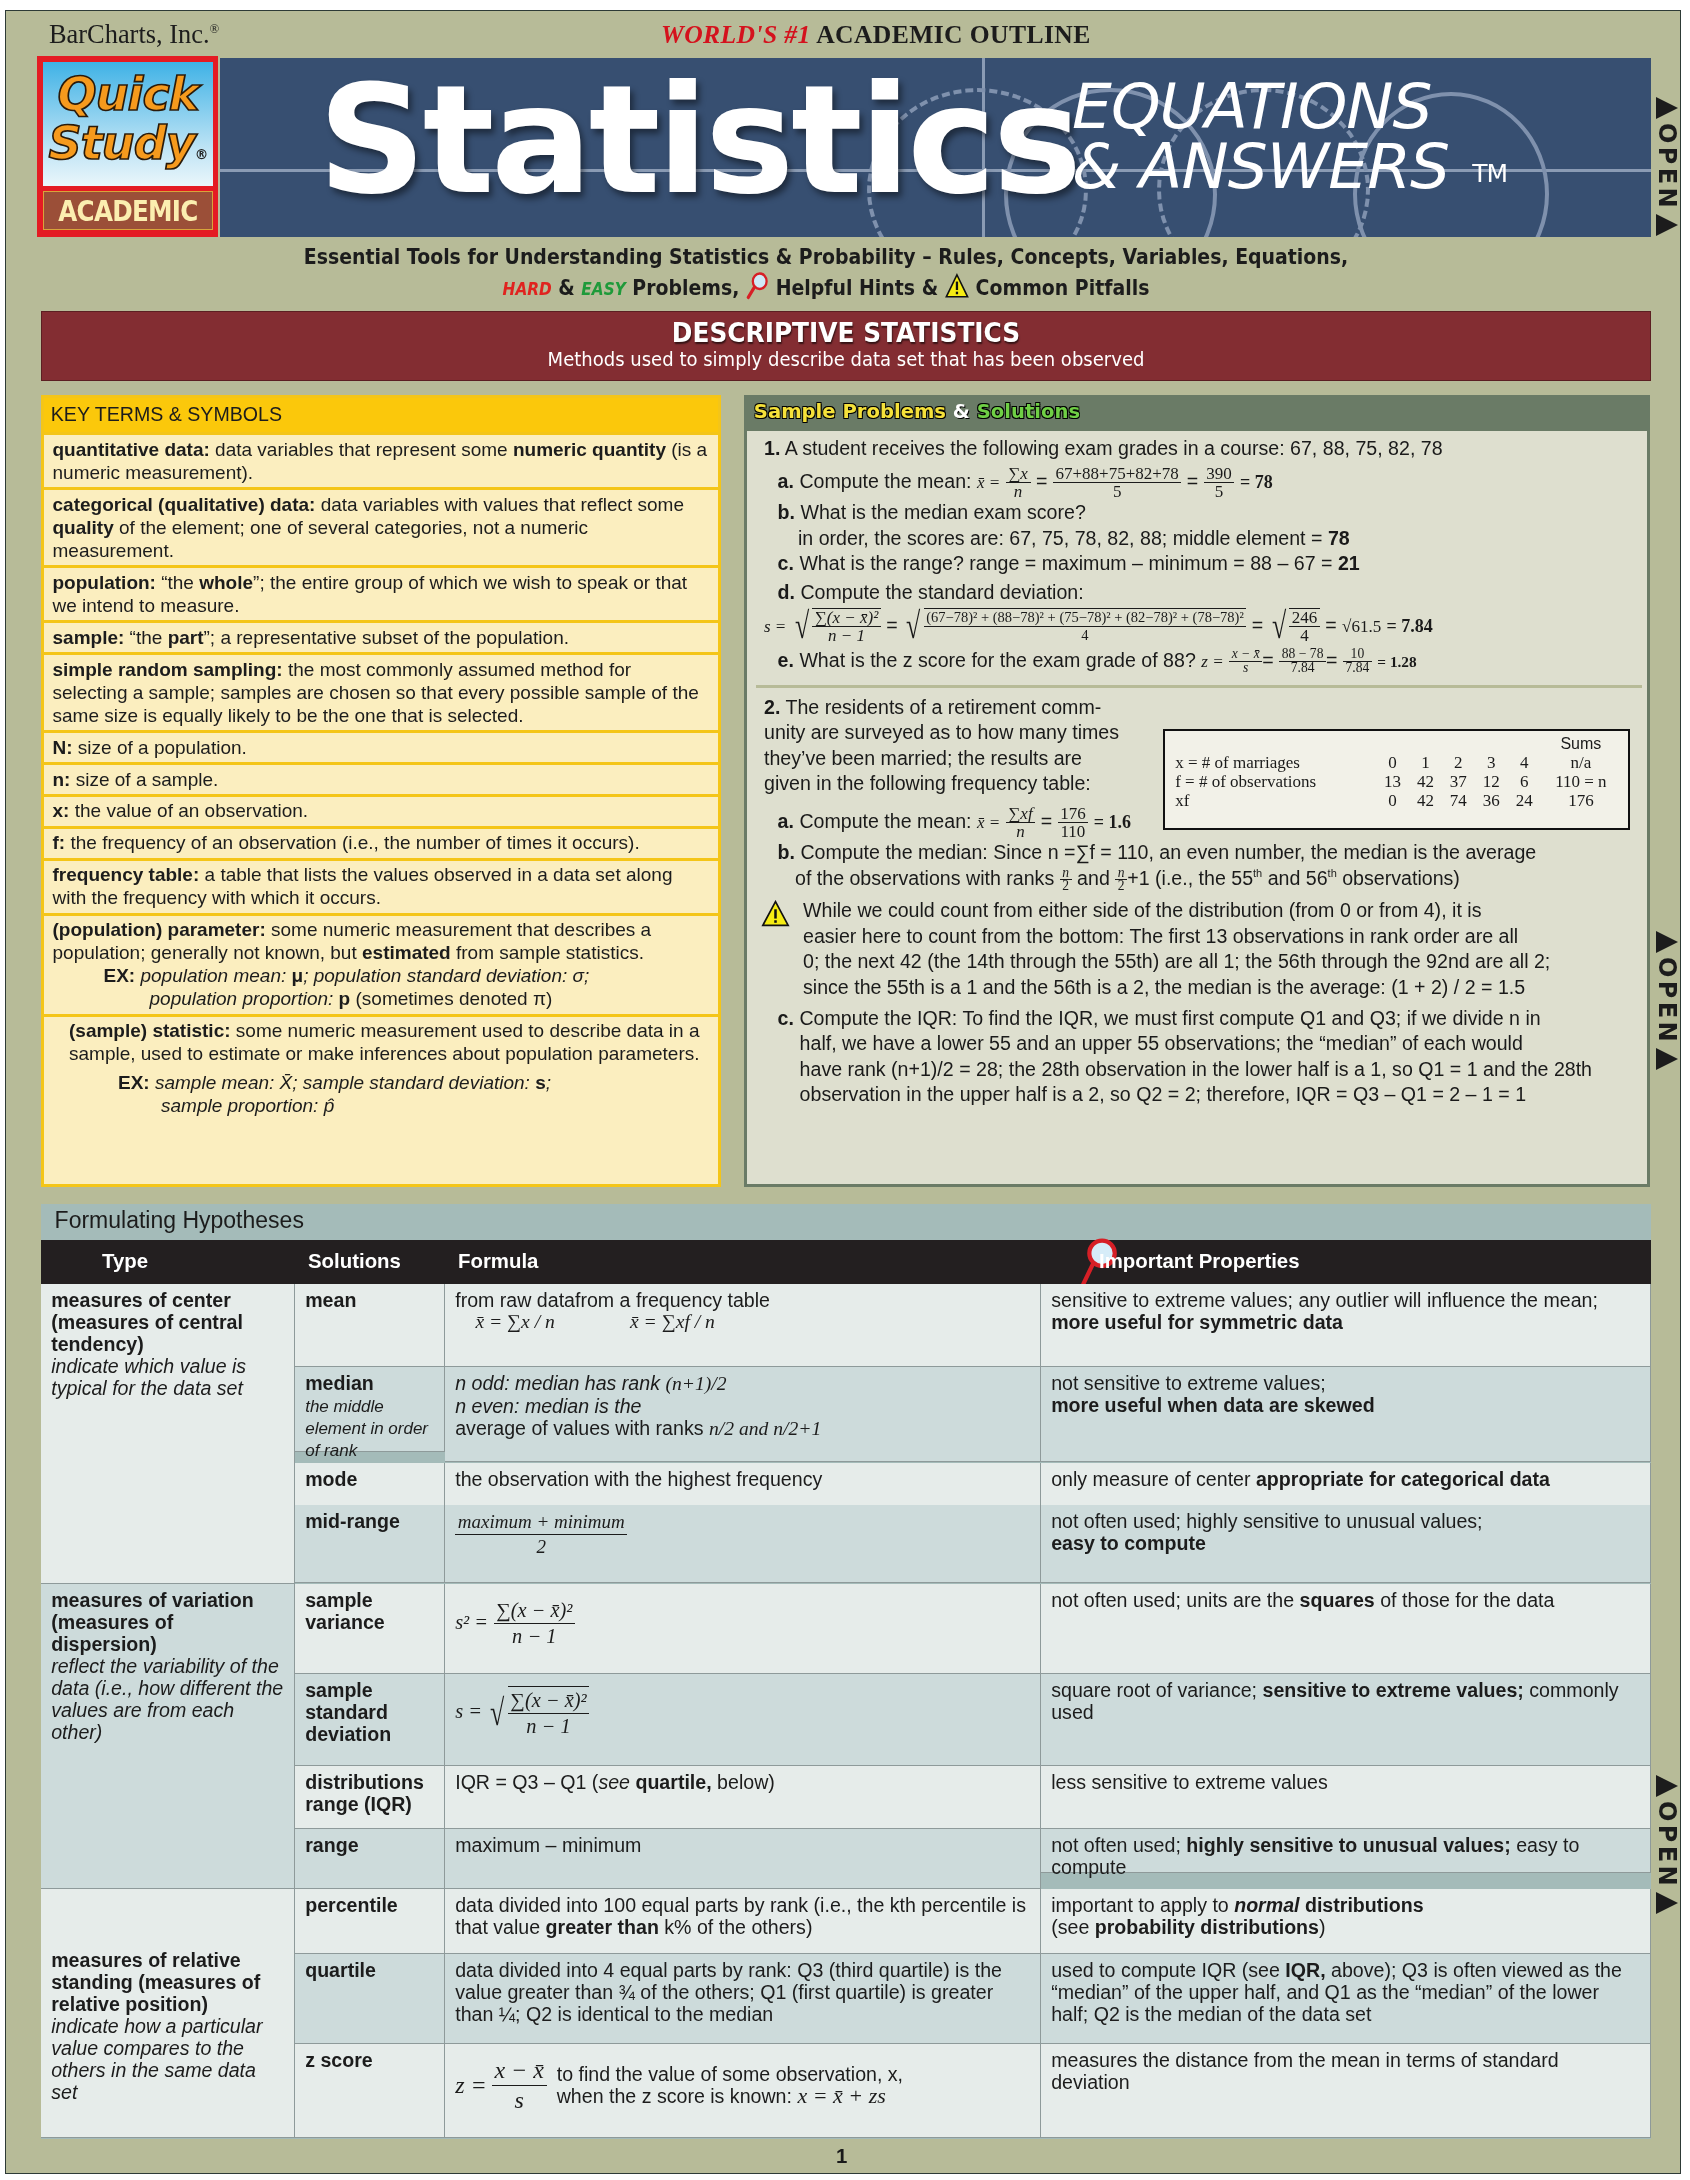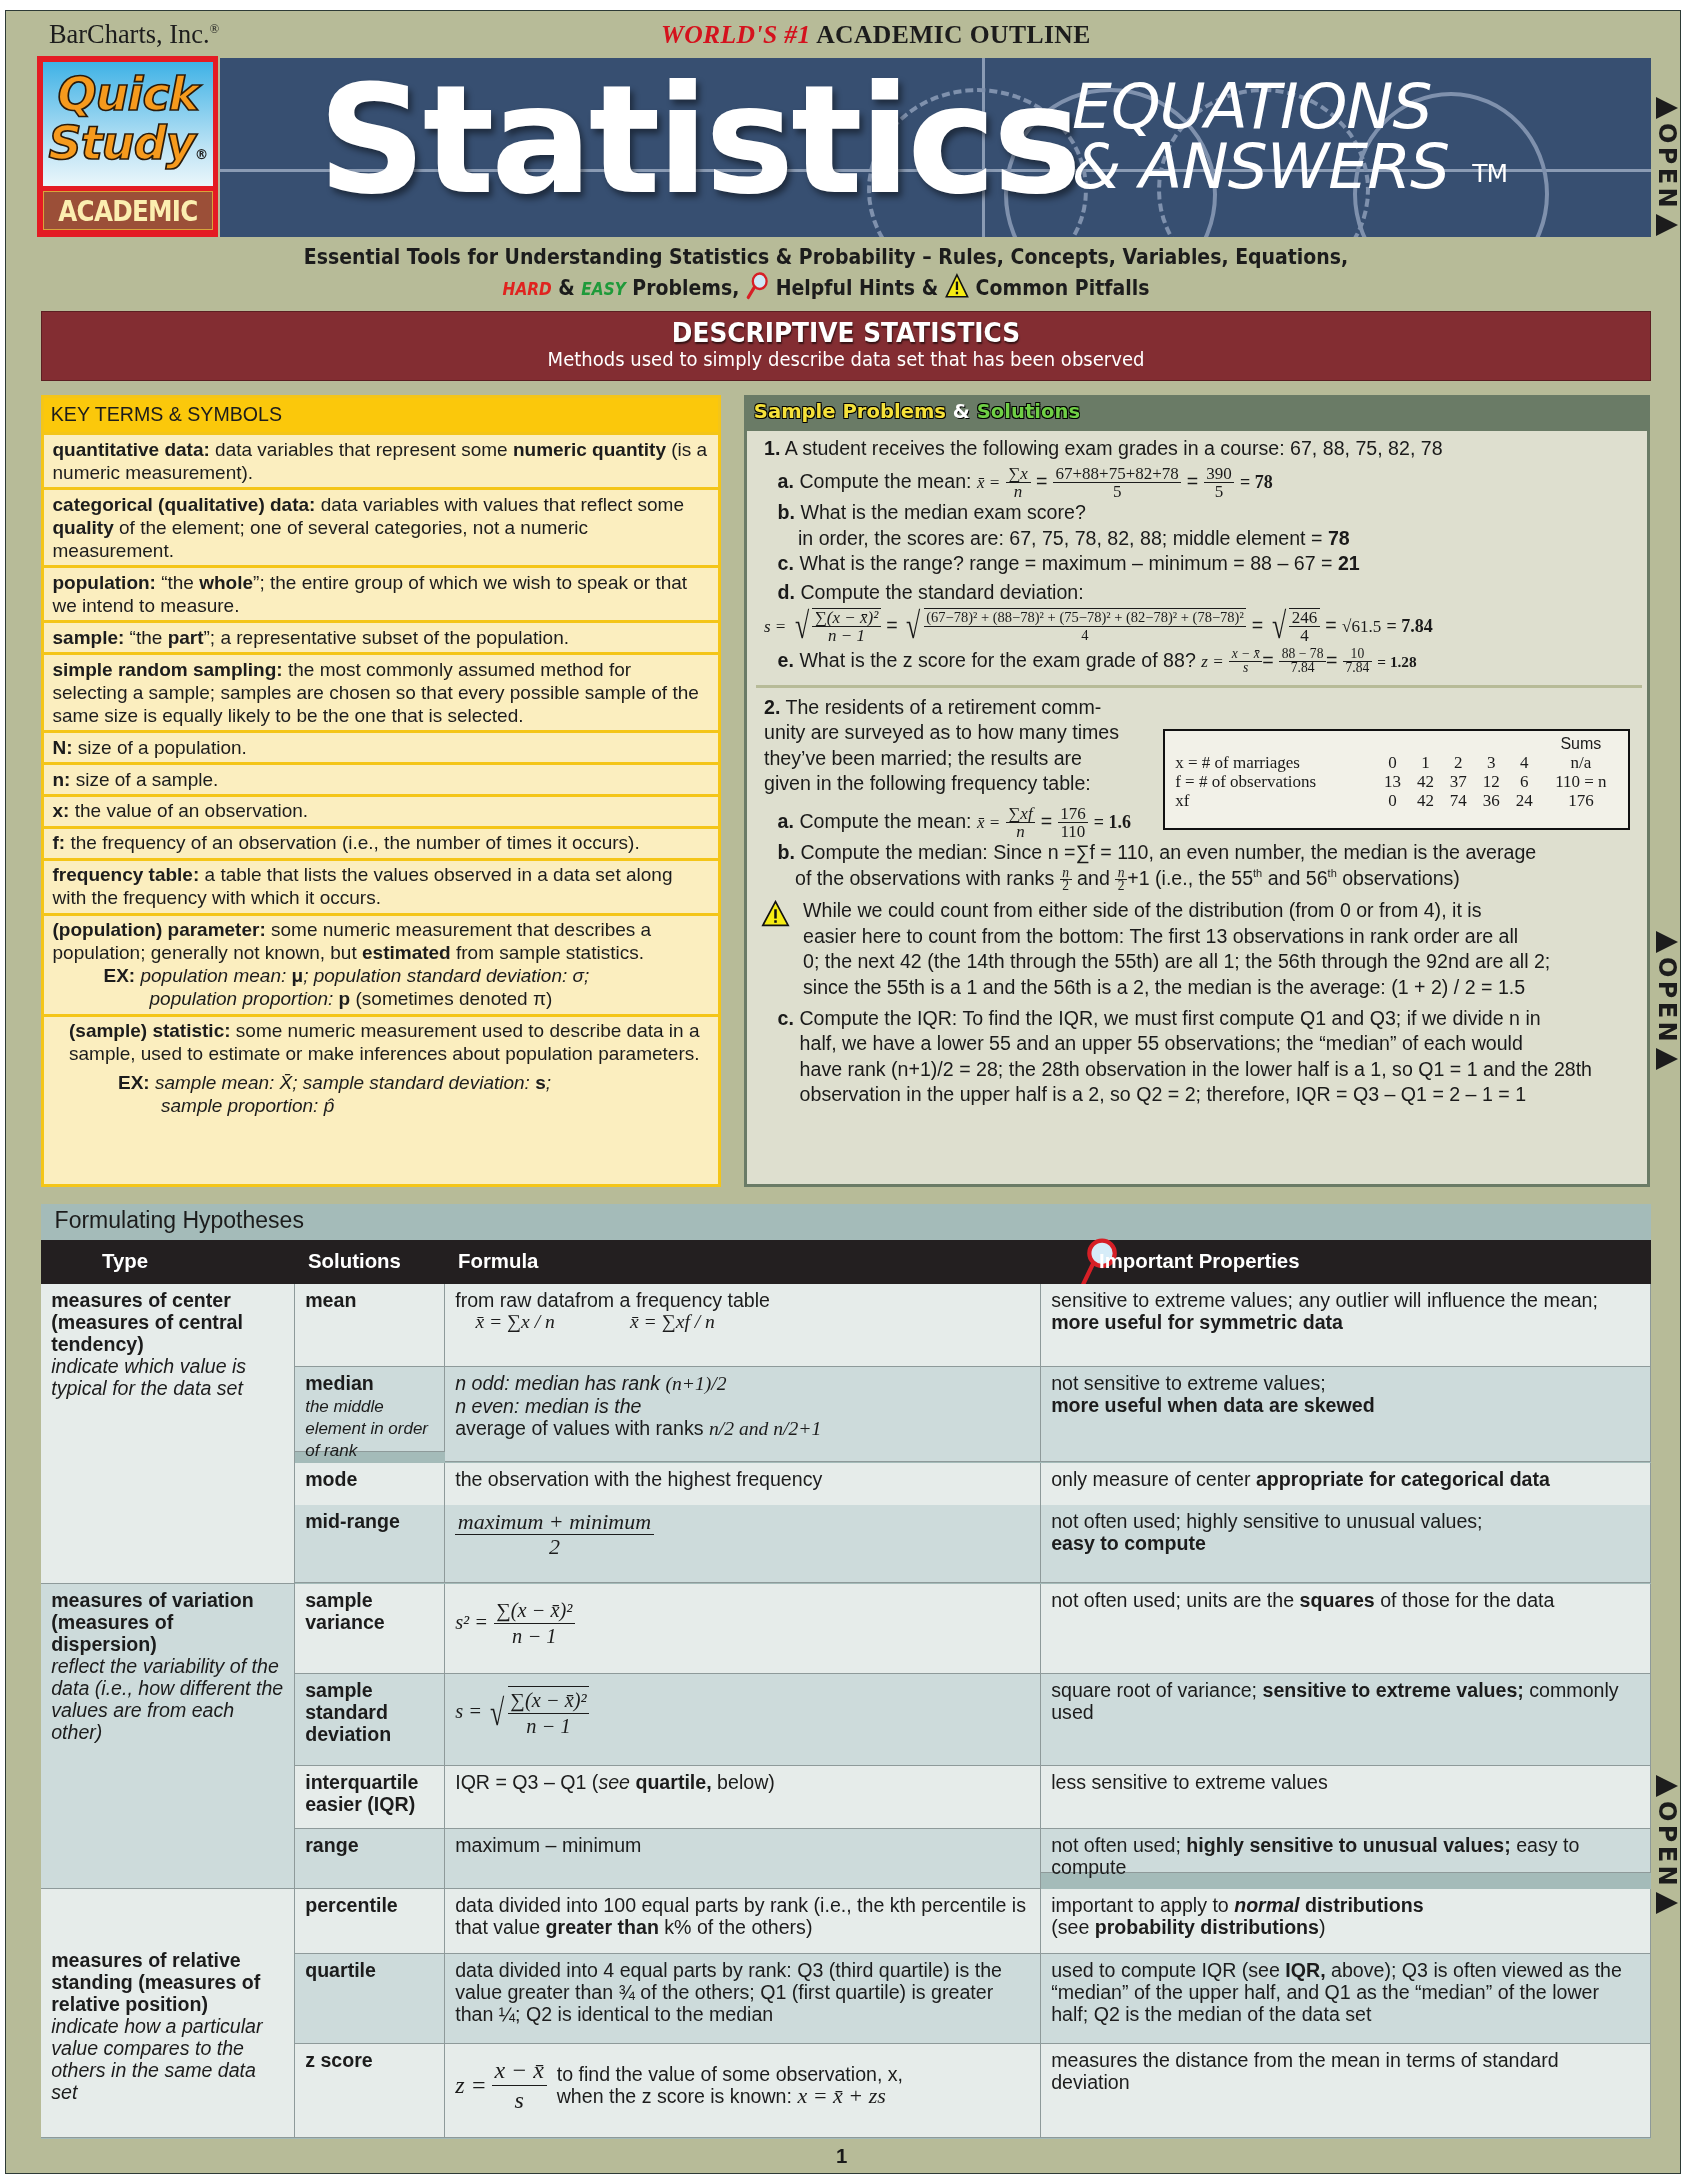--- a/index.html
+++ b/index.html
@@ -394,21 +394,21 @@
       <div><span>average of values with ranks</span> <span class="fmath">n/2 and n/2+1</span></div>
     </div>
     <div class="cell dark" style="left:1000px;top:83px;width:610px;height:95px;"><span>not sensitive to extreme values;</span><br><b>more useful when data are skewed</b></div>
 
     <div class="cell light" style="left:254px;top:179px;width:150px;height:43px;"><b>mode</b></div>
     <div class="cell light" style="left:404px;top:179px;width:596px;height:43px;">the observation with the highest frequency</div>
     <div class="cell light" style="left:1000px;top:179px;width:610px;height:43px;"><span>only measure of center </span><b>appropriate for categorical data</b></div>
 
     <div class="cell dark" style="left:254px;top:221px;width:150px;height:78px;"><b>mid-range</b></div>
     <div class="cell dark" style="left:404px;top:221px;width:596px;height:78px;">
-      <span class="frac" style="font-size:22px;line-height:24px;">
+      <span class="frac" style="font-size:19px;line-height:24px;">
           <span class="num fmath">maximum + minimum</span>
           <span class="den fmath">2</span>
         </span>
     </div>
     <div class="cell dark" style="left:1000px;top:221px;width:610px;height:78px;"><span>not often used; highly sensitive to unusual values;</span><br><b>easy to compute</b></div>
 
     <div class="cell dark" style="left:0;top:300px;width:254px;height:305px;">
       <b>measures of variation (measures of dispersion)</b><br><i>reflect the variability of the data (i.e., how different the values are from each other)</i>
     </div>
 
@@ -426,21 +426,21 @@
       <div style="margin-top:6.8px;"><span class="fmath" style="font-size:20.4px;">s =</span> <span class="sqrt">
             <span class="rad">√</span>
             <span class="under"><span class="frac" style="font-size:20.4px;line-height:25.6px;">
                 <span class="num fmath">∑(x − x̄)²</span>
                 <span class="den fmath">n − 1</span>
               </span></span>
           </span></div>
     </div>
     <div class="cell dark" style="left:1000px;top:390px;width:610px;height:92px;"><span>square root of variance; </span><b>sensitive to extreme values;</b><span> commonly used</span></div>
 
-    <div class="cell light" style="left:254px;top:482px;width:150px;height:63px;"><b>interquartile easier (IQR)</b></div>
+    <div class="cell light" style="left:254px;top:482px;width:150px;height:63px;"><b>distributions range (IQR)</b></div>
     <div class="cell light" style="left:404px;top:482px;width:596px;height:63px;"><span>IQR = Q3 – Q1 (</span><i>see</i><b> quartile,</b><span> below)</span></div>
     <div class="cell light" style="left:1000px;top:482px;width:610px;height:63px;">less sensitive to extreme values</div>
 
     <div class="cell dark" style="left:254px;top:545px;width:150px;height:60px;"><b>range</b></div>
     <div class="cell dark" style="left:404px;top:545px;width:596px;height:60px;">maximum – minimum</div>
     <div class="cell dark" style="left:1000px;top:545px;width:610px;height:44px;"><span>not often used; </span><b>highly sensitive to unusual values;</b><span> easy to compute</span></div>
 
     <div class="cell light" style="left:0;top:605px;width:254px;height:249px;padding-top:60px;">
       <b>measures of relative standing (measures of relative position)</b><br><i>indicate how a particular value compares to the others in the same data set</i>
     </div>

